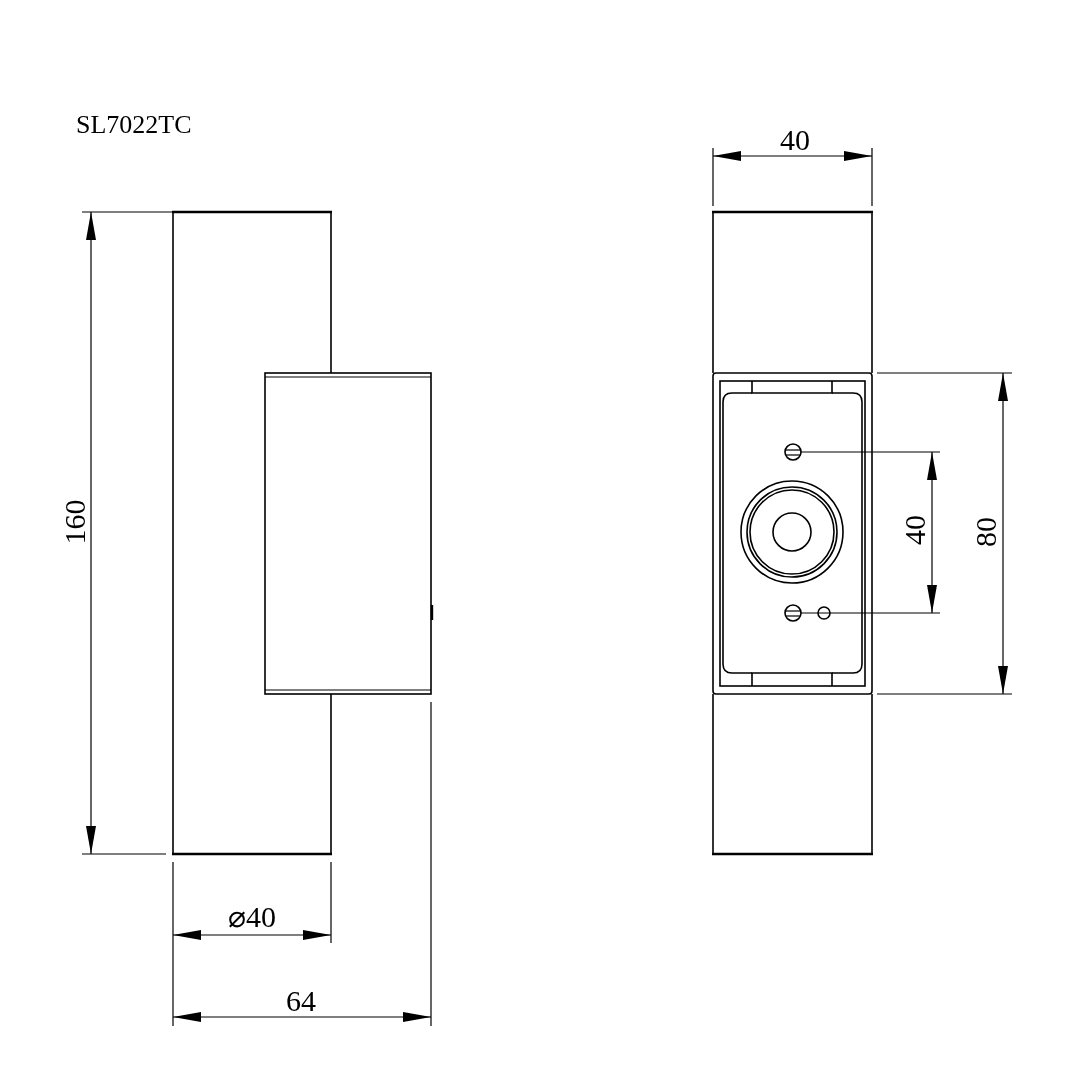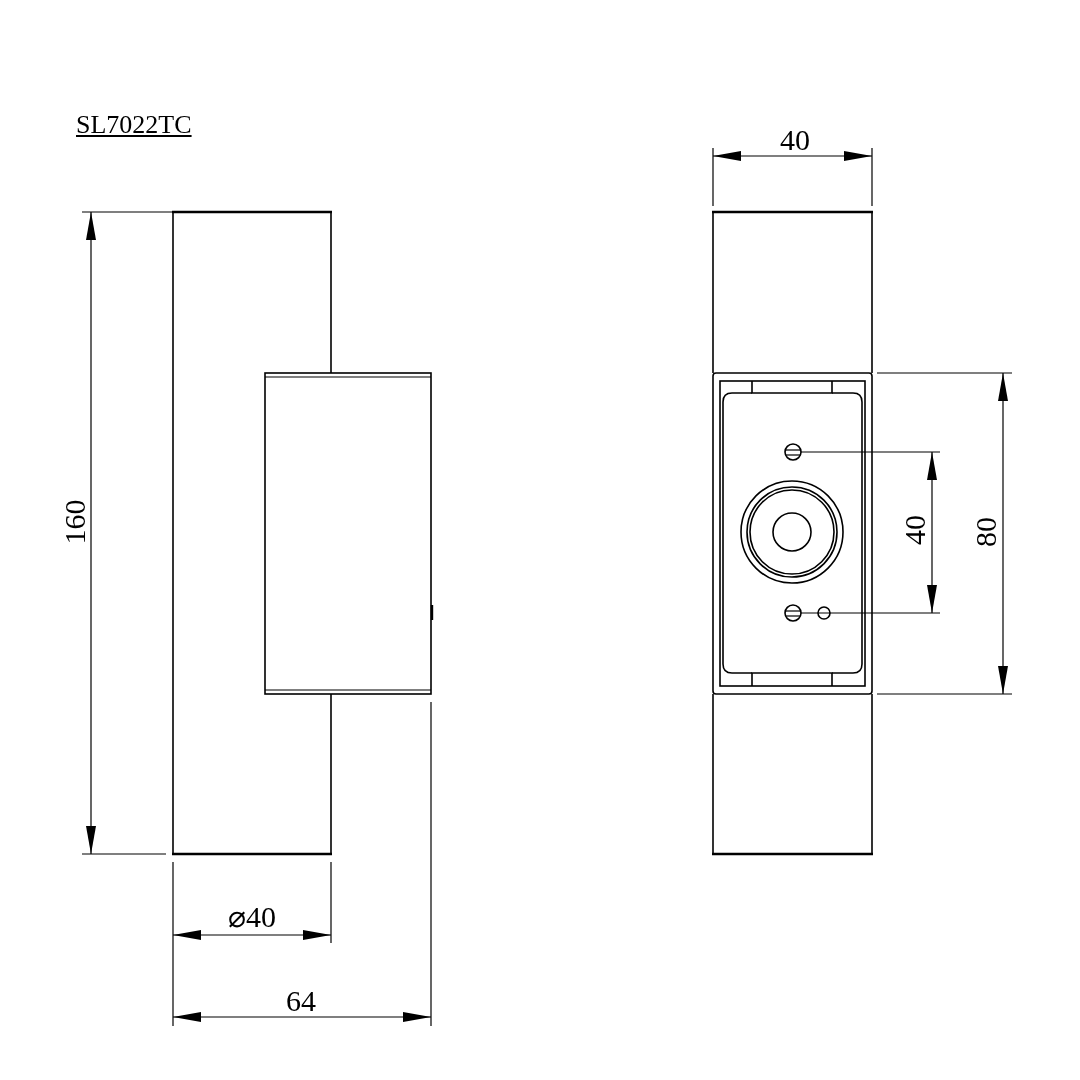--- a/index.html
+++ b/index.html
@@ -3,21 +3,21 @@
 <meta charset="utf-8">
 <style>
   html,body{margin:0;padding:0;background:#fff;}
   #canvas{position:relative;width:1080px;height:1080px;background:#fff;overflow:hidden;}
   svg{position:absolute;left:0;top:0;}
   .ln{stroke:#000;stroke-width:1.6;fill:none;}
   .thin{stroke:#000;stroke-width:1.2;fill:none;}
   .thick{stroke:#000;stroke-width:2.4;fill:none;}
   .arrow{fill:#000;stroke:none;}
   .txt{font-family:"Liberation Serif","DejaVu Serif",serif;fill:#000;}
-  .model{position:absolute;left:76px;top:110px;font-family:"Liberation Serif","DejaVu Serif",serif;font-size:26px;color:#000;text-decoration:underline;}
+  .model{position:absolute;left:76px;top:110px;font-family:"Liberation Serif","DejaVu Serif",serif;font-size:26px;color:#000;}
 </style>
 </head>
 <body>
 
 <div id="canvas">
   <div class="model">SL7022TC</div>
 
   <svg width="1080" height="1080" viewBox="0 0 1080 1080">
 
     <g>

